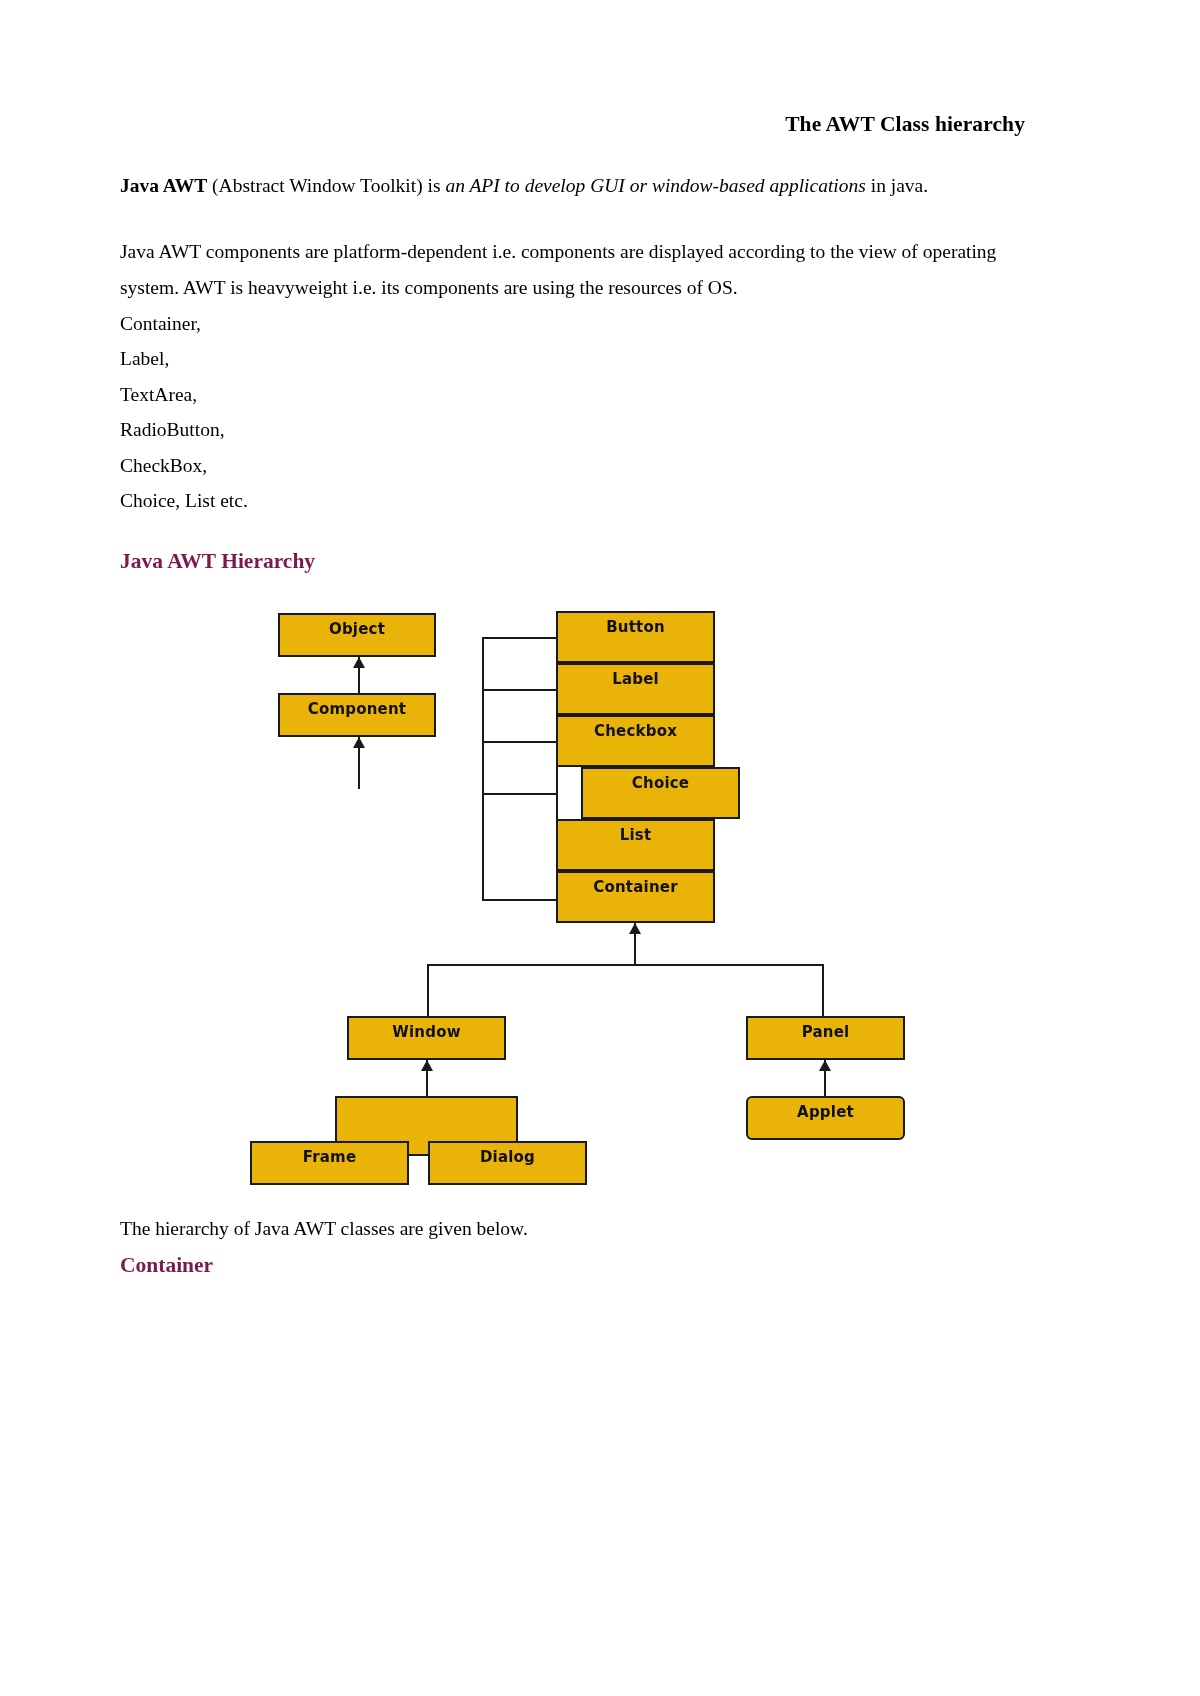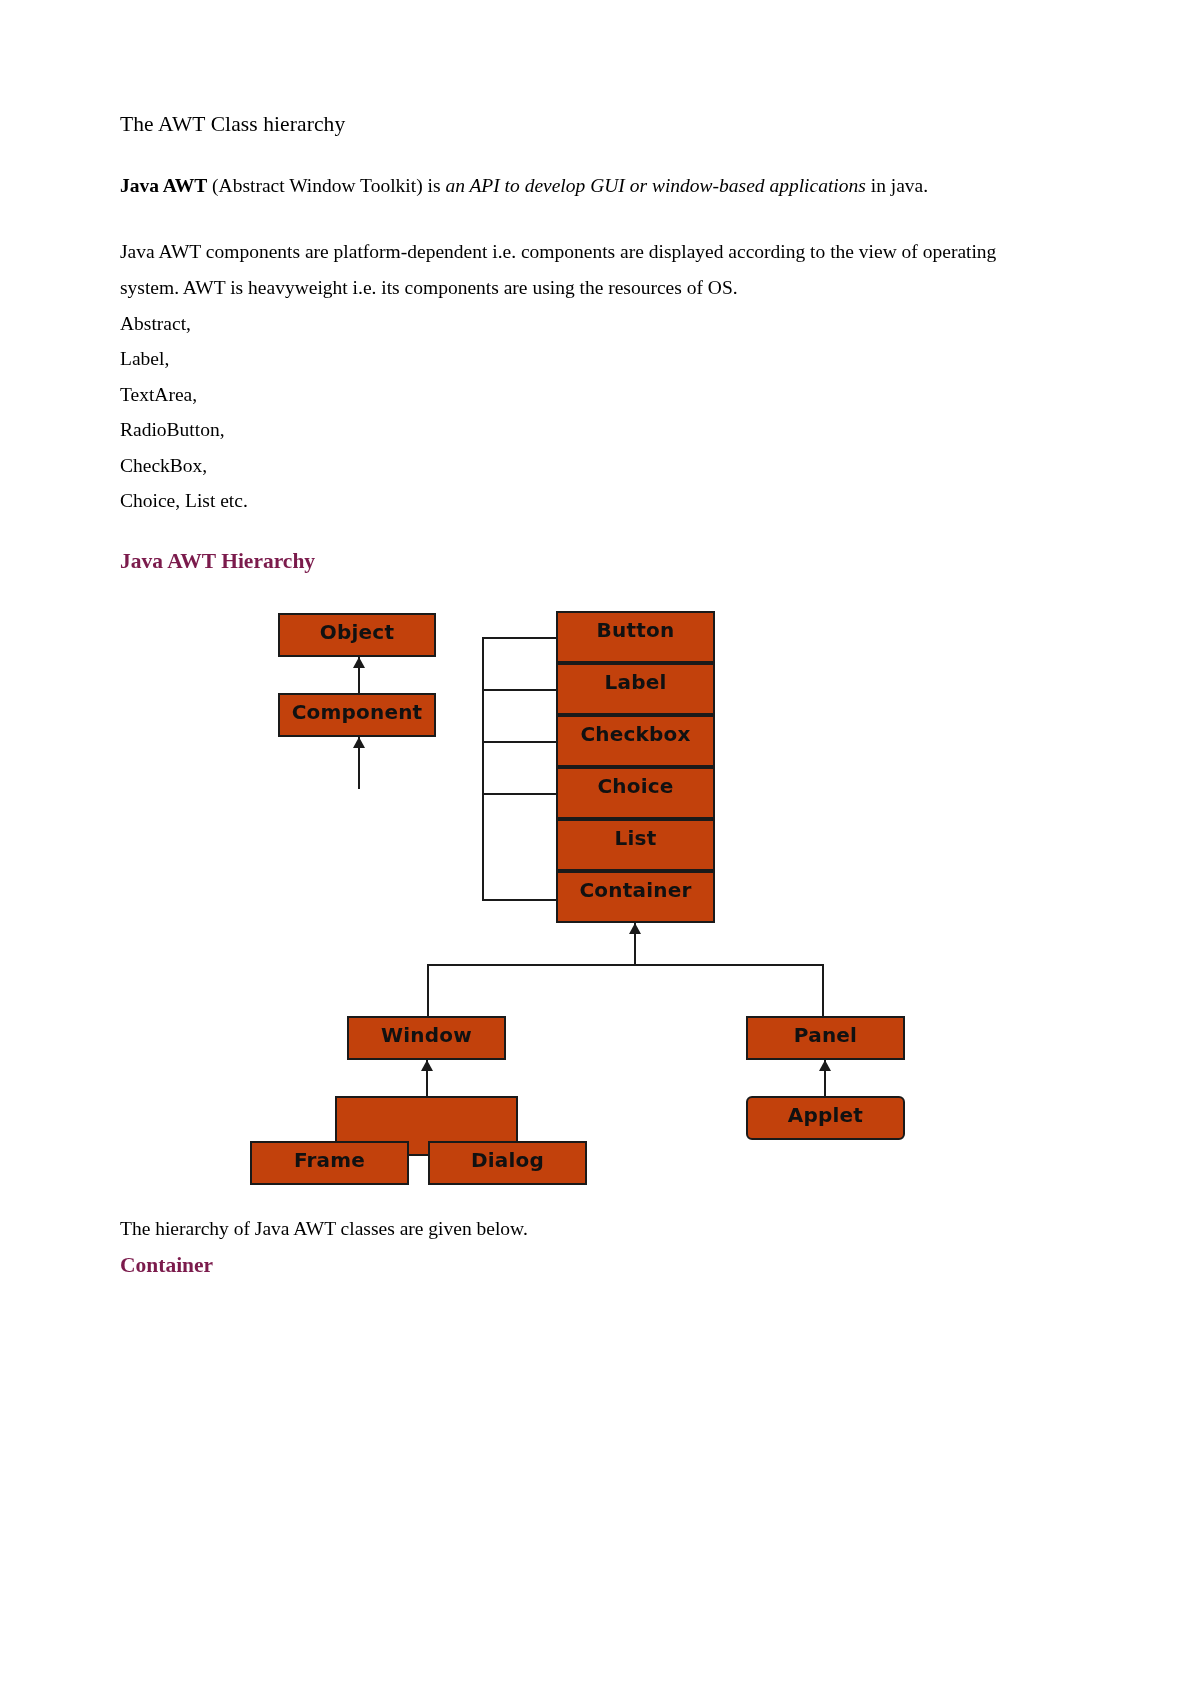--- a/index.html
+++ b/index.html
@@ -25,24 +25,25 @@
 
   .content {
     position: absolute;
     left: 120px;
     top: 112px;
     width: 905px;
   }
 
   h1.doc-title {
     font-size: 21.5px;
-    font-weight: normal;
+    font-weight: bold;
     margin: 0 0 0 0;
     letter-spacing: 0.1px;
     line-height: 1.2;
+    text-align: right;
   }
 
   p.para {
     font-size: 19.5px;
     line-height: 36px;
     margin: 30px 0 0 0;
     text-align: left;
   }
   p.para.tight { margin-top: 28px; }
 
@@ -76,24 +77,24 @@
     position: relative;
     width: 905px;
     height: 600px;
     margin-top: 28px;
   }
 
   .node {
     position: absolute;
     box-sizing: border-box;
     border: 2px solid #1a1a1a;
-    background: #c2410c;
+    background: #eab308;
     font-family: "DejaVu Sans", "Liberation Sans", sans-serif;
     font-weight: bold;
-    font-size: 20px;
+    font-size: 15px;
     color: #111111;
     display: flex;
     align-items: flex-start;
     justify-content: center;
     padding-top: 5px;
     letter-spacing: 0.2px;
     z-index: 3;
   }
   .node.blank { z-index: 2; }
 
@@ -134,21 +135,21 @@
   <div class="content">
 
     <h1 class="doc-title">The AWT Class hierarchy</h1>
 
     <p class="para"><span class="b">Java AWT</span><span> (Abstract Window Toolkit) is </span><span class="i spaced-italic">an  API   to   develop GUI or window-based applications</span><span> in java.</span></p>
 
     <p class="para">Java AWT components are platform-dependent i.e. components are displayed according to the view of operating system. AWT is heavyweight i.e. its components are using the resources of OS.</p>
 
 
     <ul class="class-list">
-      <li>Abstract,</li>
+      <li>Container,</li>
       <li>Label,</li>
       <li>TextArea,</li>
       <li>RadioButton,</li>
       <li>CheckBox,</li>
       <li>Choice, List etc.</li>
     </ul>
 
     <h2 class="sub-head">Java AWT Hierarchy</h2>
 
     <div class="diagram">
@@ -174,21 +175,21 @@
       <div class="line v" style="left:436px; top:8px; height:52px;"></div>
       <div class="line v" style="left:436px; top:60px; height:52px;"></div>
       <div class="line v" style="left:436px; top:112px; height:52px;"></div>
       <div class="line v" style="left:436px; top:164px; height:52px;"></div>
       <div class="line v" style="left:436px; top:216px; height:52px;"></div>
       <div class="line v" style="left:436px; top:268px; height:52px;"></div>
 
       <div class="node" style="left:436px; top:8px; width:159px; height:52px;">Button</div>
       <div class="node" style="left:436px; top:60px; width:159px; height:52px;">Label</div>
       <div class="node" style="left:436px; top:112px; width:159px; height:52px;">Checkbox</div>
-      <div class="node" style="left:436px; top:164px; width:159px; height:52px;">Choice</div>
+      <div class="node" style="left:461px; top:164px; width:159px; height:52px;">Choice</div>
       <div class="node" style="left:436px; top:216px; width:159px; height:52px;">List</div>
       <div class="node" style="left:436px; top:268px; width:159px; height:52px;">Container</div>
 
       <div class="line v" style="left:514px; top:320px; height:42px;"></div>
       <div class="arrow-up" style="left:509px; top:320px;"></div>
 
       <div class="line h" style="left:307px; top:361px; width:397px;"></div>
       <div class="line v" style="left:307px; top:361px; height:53px;"></div>
       <div class="line v" style="left:702px; top:361px; height:53px;"></div>
 

